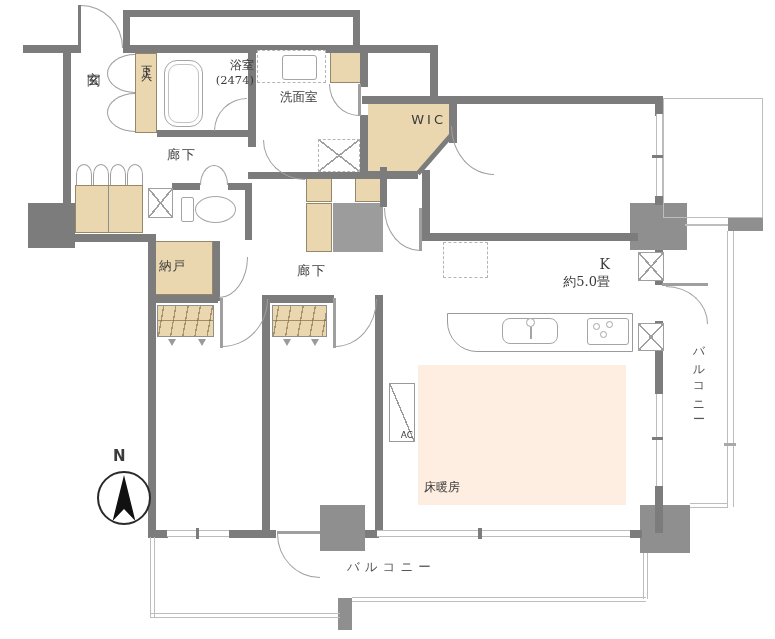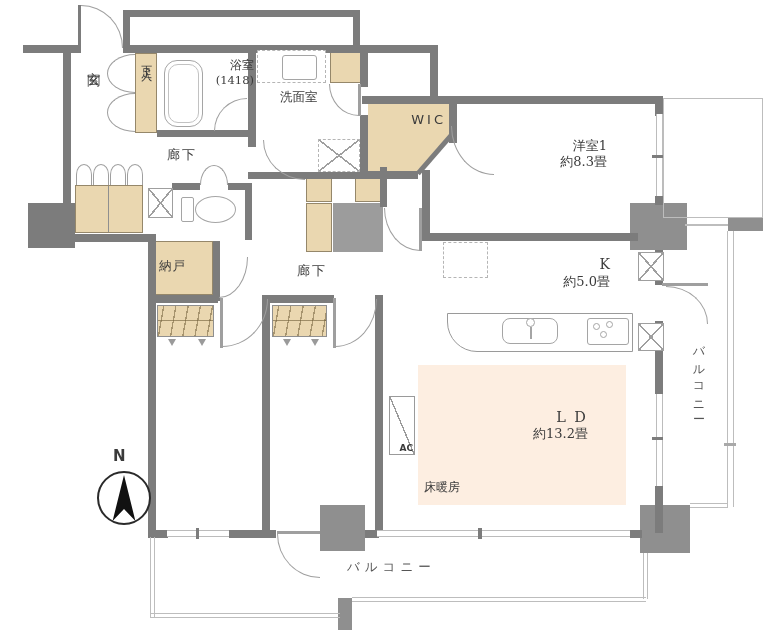--- a/index.html
+++ b/index.html
@@ -183,49 +183,41 @@
   <div class="fix" style="left:282px;top:55px;width:35px;height:25px;border-radius:3px;"></div>
   <div class="fix" style="left:447px;top:313px;width:186px;height:39px;border-color:#9a9a9a;border-radius:0 0 0 30px;"></div>
   <div class="fix" style="left:502px;top:318px;width:56px;height:26px;border-radius:8px;"></div>
   <div class="fix" style="left:526px;top:318px;width:9px;height:9px;border-radius:50%;"></div>
   <div class="abs" style="left:530px;top:327px;width:1.5px;height:12px;background:#a5a5a5;"></div>
   <div class="fix" style="left:587px;top:318px;width:42px;height:27px;border-radius:3px;"></div>
   <div class="fix" style="left:593px;top:323px;width:7px;height:7px;border-radius:50%;border-width:1px;"></div>
   <div class="fix" style="left:606px;top:321px;width:7px;height:7px;border-radius:50%;border-width:1px;"></div>
   <div class="fix" style="left:600px;top:331px;width:7px;height:7px;border-radius:50%;border-width:1px;"></div>
   <div class="dashedbox" style="left:443px;top:242px;width:45px;height:36px;"></div>
-  <div class="fix" style="left:389px;top:396px;width:26px;height:59px;border-color:#9a9a9a;background:linear-gradient(to top right, transparent calc(50% - 0.7px), #9a9a9a calc(50% - 0.7px) calc(50% + 0.7px), transparent calc(50% + 0.7px)),#fff;font-weight:bold;">
+  <div class="fix" style="left:389px;top:383px;width:26px;height:59px;border-color:#9a9a9a;background:linear-gradient(to top right, transparent calc(50% - 0.7px), #9a9a9a calc(50% - 0.7px) calc(50% + 0.7px), transparent calc(50% + 0.7px)),#fff;">
     <span class="lbl" style="right:1px;bottom:0px;position:absolute;font-size:9px;font-family:'DejaVu Sans',sans-serif;">AC</span>
   </div>
 
   <div class="lbl" style="left:113px;top:447px;font-size:15px;font-family:'DejaVu Sans',sans-serif;font-weight:bold;">N</div>
   <div class="abs" style="left:97px;top:471px;width:54px;height:54px;border:2px solid #2a2a2a;border-radius:50%;box-sizing:border-box;background:#fff;">
     <div class="abs" style="left:10px;top:2px;width:30px;height:46px;background:#111;clip-path:polygon(50% 0,88% 100%,50% 74%,12% 100%);"></div>
   </div>
 
   <div class="lbl vert" style="left:85px;top:61px;font-size:13px;letter-spacing:3px;">玄関</div>
   <div class="lbl vert" style="left:139px;top:57px;font-size:11px;letter-spacing:2px;">下足入</div>
   <div class="lbl ctr" style="left:196px;top:58px;width:58px;font-size:12px;">
     <span>浴室</span><br>
-    <span style="font-size:11.5px;">(1418)</span>
+    <span style="font-size:11.5px;">(2474)</span>
   </div>
   <div class="lbl" style="left:280px;top:89px;font-size:12.5px;">洗面室</div>
   <div class="lbl ctr" style="left:368px;top:112px;width:78px;font-size:13px;letter-spacing:3px;font-family:'DejaVu Sans',sans-serif;">WIC</div>
   <div class="lbl" style="left:167px;top:147px;font-size:13px;letter-spacing:2px;">廊下</div>
   <div class="lbl" style="left:297px;top:263px;font-size:13px;letter-spacing:2px;">廊下</div>
   <div class="lbl" style="left:159px;top:258px;font-size:12.5px;letter-spacing:1px;">納戸</div>
-  <div class="lbl ctr" style="left:497px;top:138px;width:110px;font-size:13px;">
-    <span>洋室1</span><br>
-    <span>約8.3畳</span>
-  </div>
   <div class="lbl ctr" style="left:515px;top:256px;width:95px;font-size:13px;">
     <span style="font-size:14px;">K</span><br>
     <span>約5.0畳</span>
   </div>
-  <div class="lbl ctr" style="left:453px;top:408px;width:135px;font-size:13px;">
-    <span style="font-size:14.5px;letter-spacing:2px;">L D</span><br>
-    <span>約13.2畳</span>
-  </div>
   <div class="lbl" style="left:424px;top:480px;font-size:12px;">床暖房</div>
   <div class="lbl vert" style="left:691px;top:337px;font-size:12px;letter-spacing:5px;color:#555;">バルコニー</div>
   <div class="lbl" style="left:347px;top:559px;font-size:12.5px;letter-spacing:5px;color:#555;">バルコニー</div>
 
 </div>
 
 </body></html>

